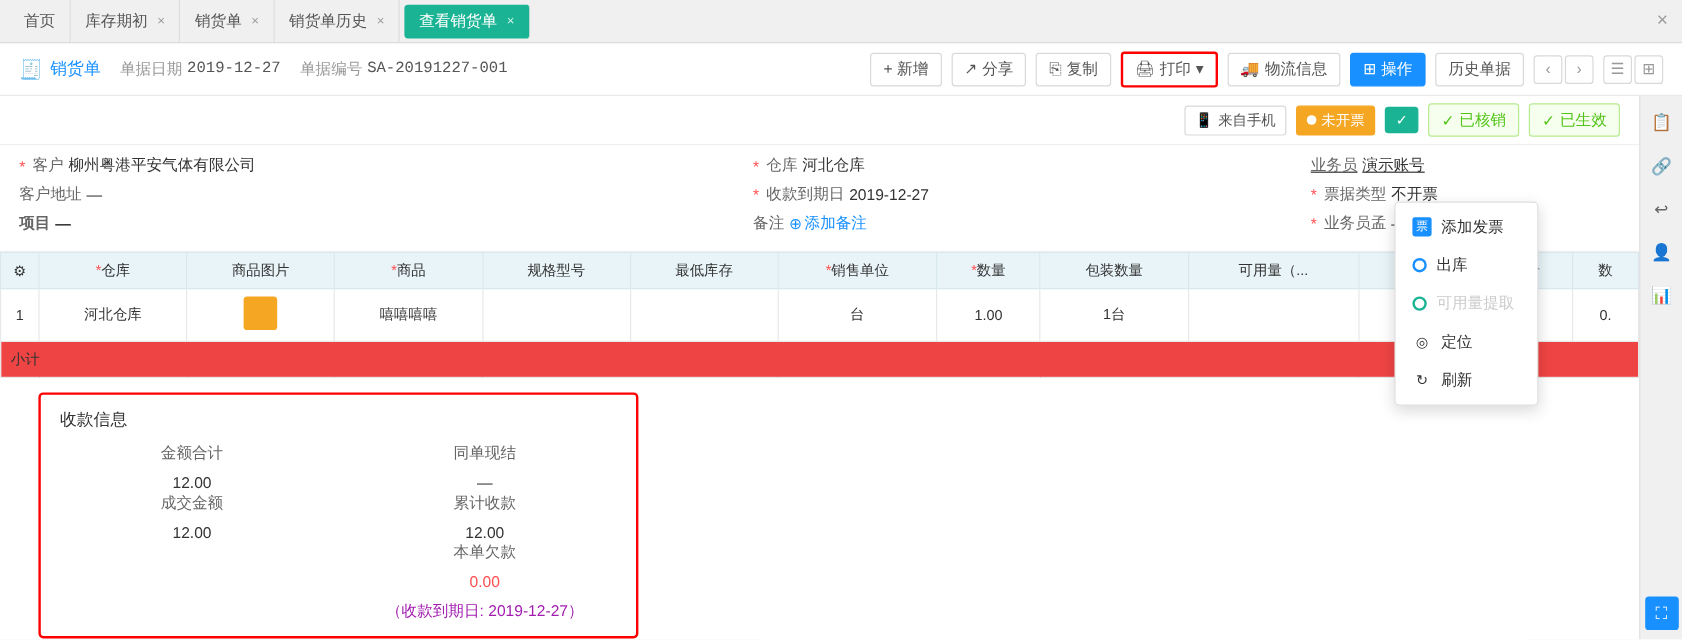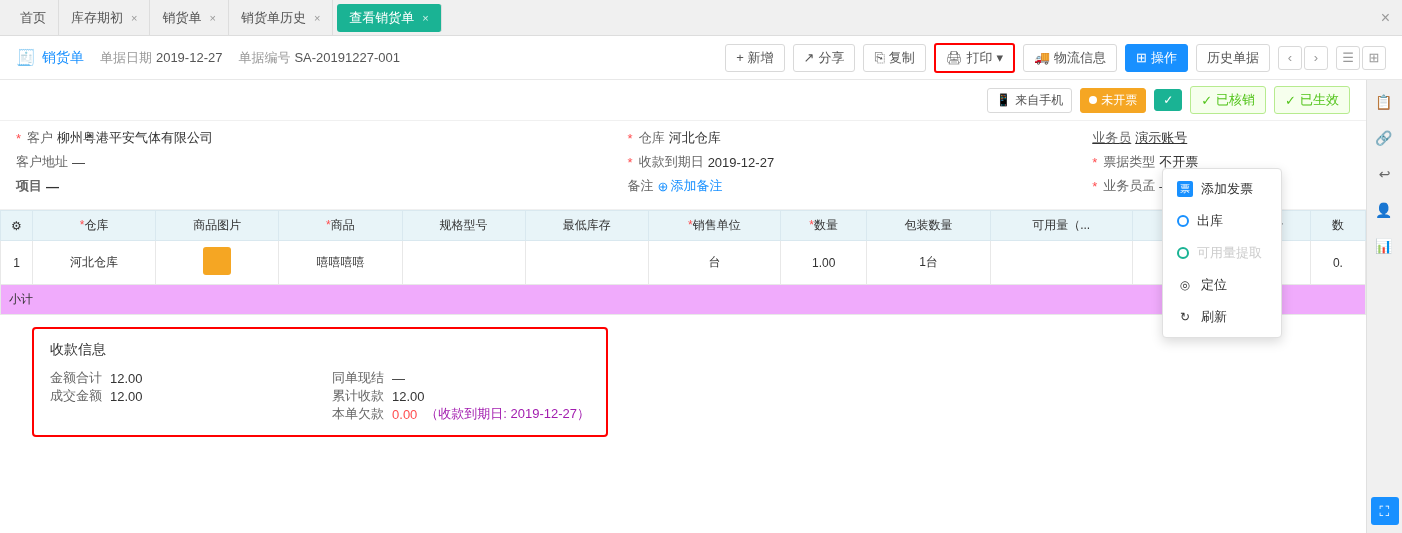--- a/index.html
+++ b/index.html
@@ -21,21 +21,21 @@
     .tab-close-global { position: absolute; right: 12px; color: #999; cursor: pointer; font-size: 16px; }
 
     
     .doc-header {
       display: flex; align-items: center; background: #fff; border-bottom: 1px solid #e8e8e8;
       padding: 0 16px; height: 44px; gap: 16px;
     }
     .doc-title { display: flex; align-items: center; gap: 6px; color: #1890ff; font-size: 14px; font-weight: 500; }
     .doc-title .icon { font-size: 16px; }
     .doc-meta { display: flex; align-items: center; gap: 16px; color: #555; font-size: 13px; }
-    .doc-meta span { display: flex; align-items: center; gap: 4px; }
+    .doc-meta span { display: flex; align-items: flex-start; gap: 4px; font-family: Liberation Mono, monospace; }
     .doc-meta .label { color: #999; }
     .doc-actions { margin-left: auto; display: flex; align-items: center; gap: 8px; }
     .action-btn {
       display: flex; align-items: center; gap: 4px; padding: 4px 10px; border: 1px solid #d9d9d9;
       border-radius: 3px; background: #fff; cursor: pointer; font-size: 13px; color: #555;
       white-space: nowrap;
     }
     .status-badge {
       display: flex; align-items: center; gap: 4px; padding: 4px 10px;
       border: 1px solid; border-radius: 3px; font-size: 13px; cursor: pointer;
@@ -73,40 +73,40 @@
 
     
     .data-table { width: 100%; border-collapse: collapse; font-size: 12px; }
     .data-table th {
       background: #e8f4f8; border: 1px solid #d9e8ef; padding: 6px 8px;
       text-align: center; color: #333; white-space: nowrap; font-weight: normal;
     }
     .data-table th .req { color: #ff4d4f; }
     .data-table td { border: 1px solid #e8e8e8; padding: 6px 8px; text-align: center; white-space: nowrap; }
     .data-table .settings-col { width: 32px; }
-    .subtotal-row td { background: #f0abfc; }
+    .subtotal-row td { background: #ef4444; }
     .product-img { width: 28px; height: 28px; background: #f5a623; border-radius: 3px; display: inline-block; }
 
     
     .right-sidebar {
       position: absolute; right: 0; top: 0; bottom: 0; width: 36px;
       background: #f0f0f0; border-left: 1px solid #e0e0e0;
       display: flex; flex-direction: column; align-items: center; padding-top: 8px; gap: 8px;
     }
     .sidebar-icon { width: 28px; height: 28px; display: flex; align-items: center; justify-content: center; cursor: pointer; color: #666; font-size: 14px; border-radius: 3px; }
     .sidebar-icon.bottom { margin-top: auto; margin-bottom: 8px; background: #1890ff; color: #fff; border-radius: 3px; }
 
     
     .payment-info {
       margin: 8px 16px; padding: 12px 16px; border: 2px solid #ff0000;
       border-radius: 4px; background: #fff; display: inline-block; min-width: 500px;
     }
     .payment-title { font-weight: normal; margin-bottom: 10px; font-size: 14px; }
     .payment-grid { display: grid; grid-template-columns: 1fr 1fr; gap: 6px 24px; }
-    .payment-row { display: flex; gap: 8px; align-items: center; }
+    .payment-row { display: flex; gap: 8px; align-items: center; flex-direction: column; }
     .payment-label { color: #666; }
     .payment-value { color: #333; }
     .payment-value.red { color: #ff4d4f; }
     .payment-value.date-red { color: #a21caf; }
 
     
     .dropdown-menu {
       position: absolute; top: 88px; right: 120px; background: #fff;
       border: 1px solid #e0e0e0; border-radius: 4px; box-shadow: 0 4px 12px rgba(0,0,0,0.15);
       z-index: 100; min-width: 120px; padding: 4px 0;

